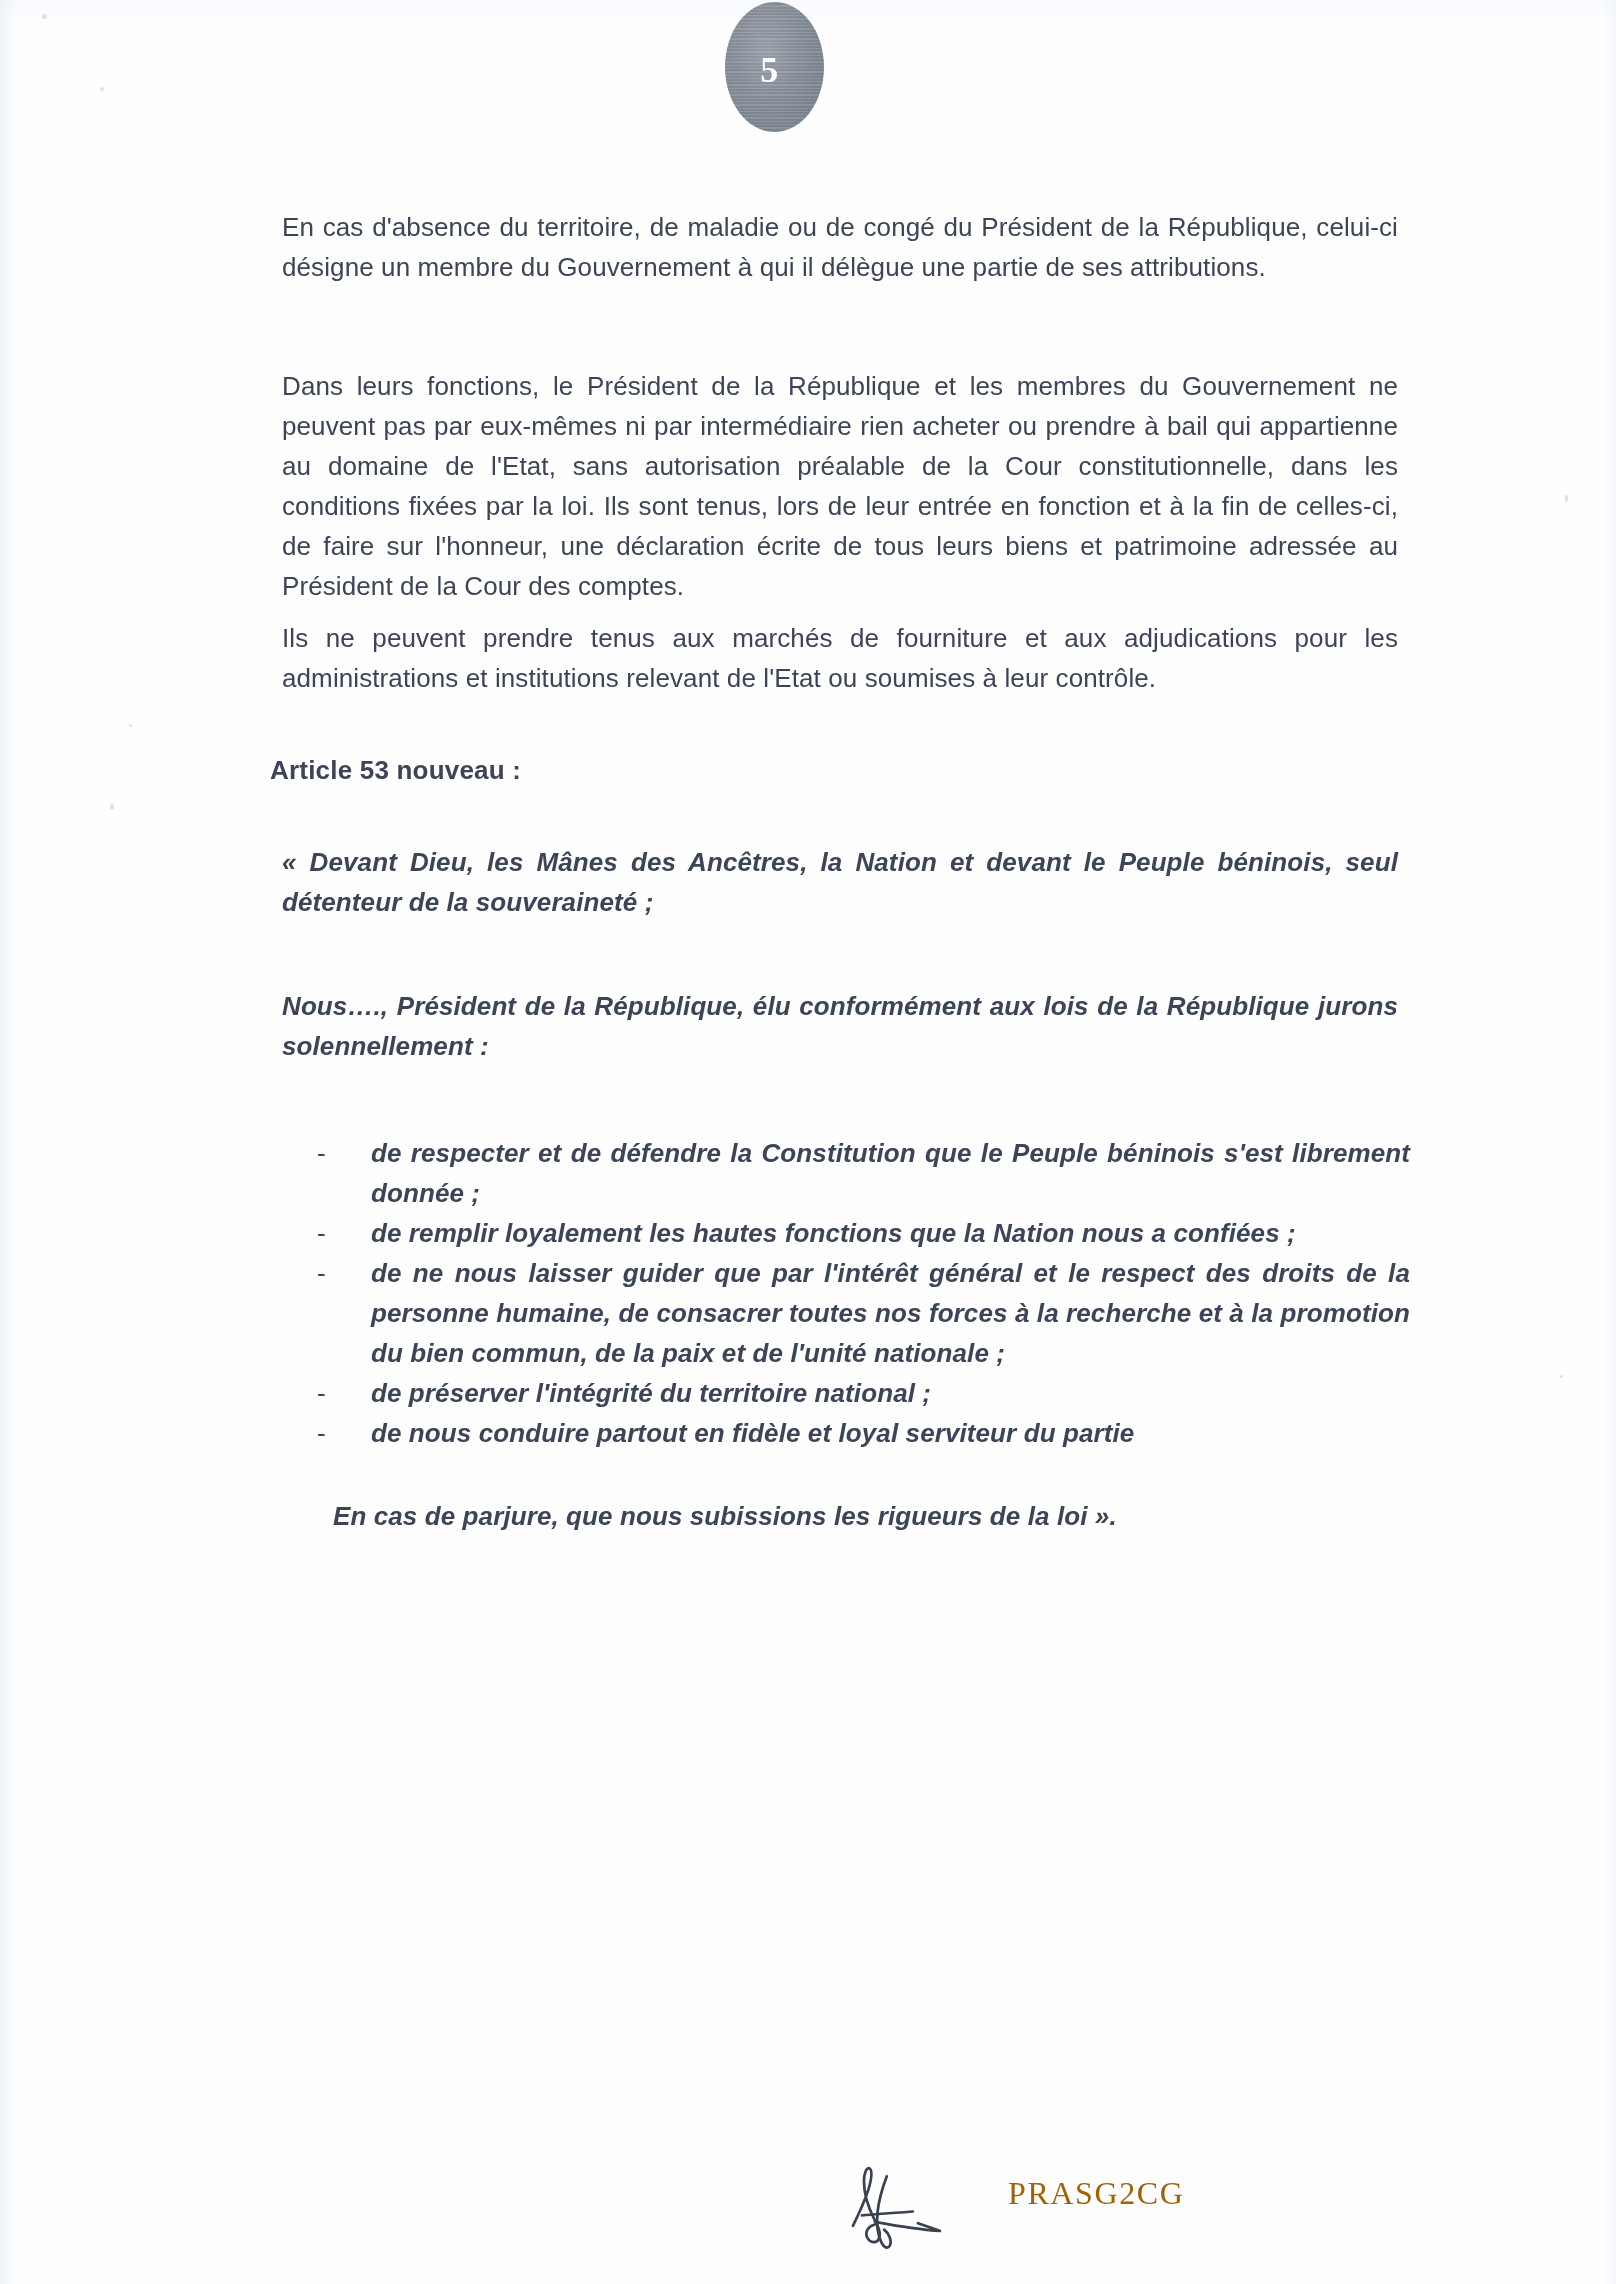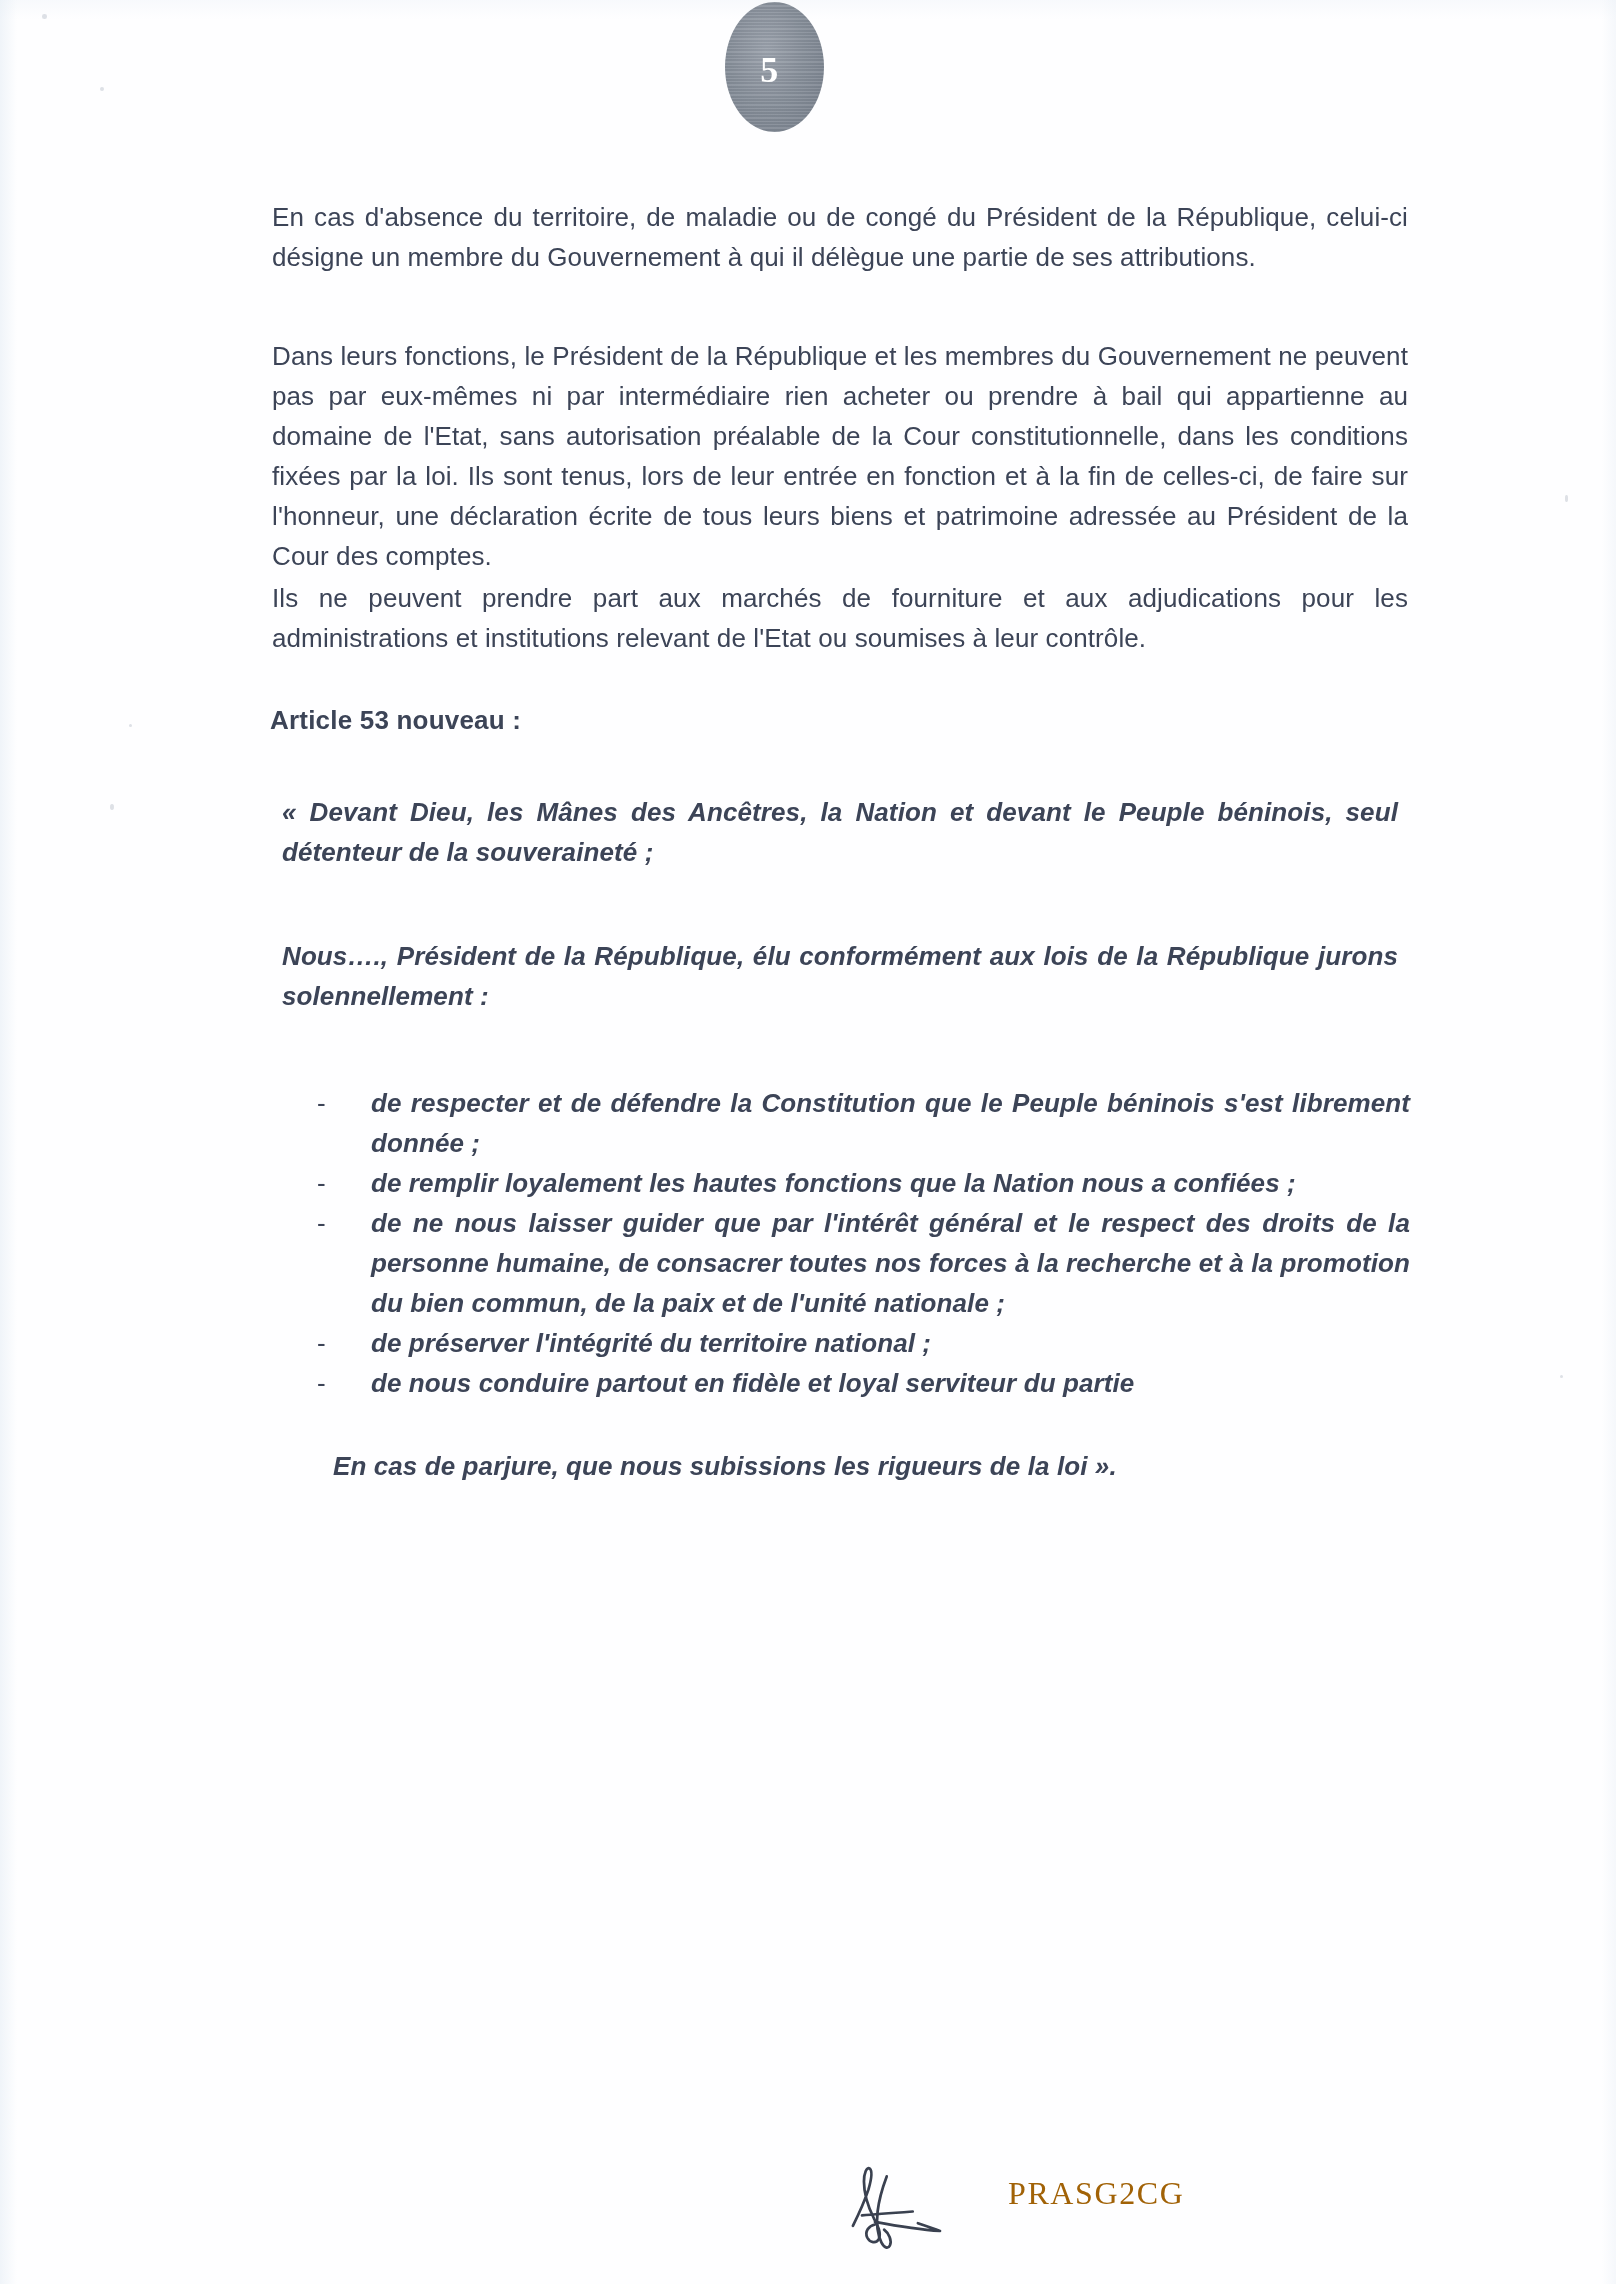--- a/index.html
+++ b/index.html
@@ -33,21 +33,21 @@
     border-radius: 50%;
     opacity: .55;
   }
   .content {
     position: absolute;
     left: 270px;
     top: 195px;
     width: 1140px;
   }
   p {
-    margin: 2px;
+    margin: 12px;
     font-size: 26px;
     line-height: 40px;
     letter-spacing: 0.1px;
     text-align: justify;
     text-justify: inter-word;
   }
   .heading {
     font-weight: bold;
     font-size: 26px;
     line-height: 40px;
@@ -158,21 +158,21 @@
   <div class="speck" style="left:1560px;top:1375px;width:3.3px;height:3.3px;"></div>
   <div class="speck" style="left:1565px;top:495px;width:2.6px;height:6.5px;"></div>
 
   <div class="content">
 
     <p>En cas d'absence du territoire, de maladie ou de congé du Président de la République, celui-ci désigne un membre du Gouvernement à qui il délègue une partie de ses attributions.</p>
 
     <div class="gap-xl"></div>
 
     <p>Dans leurs fonctions, le Président de la République et les membres du Gouvernement ne peuvent pas par eux-mêmes ni par intermédiaire rien acheter ou prendre à bail qui appartienne au domaine de l'Etat, sans autorisation préalable de la Cour constitutionnelle, dans les conditions fixées par la loi. Ils sont tenus, lors de leur entrée en fonction et à la fin de celles-ci, de faire sur l'honneur, une déclaration écrite de tous leurs biens et patrimoine adressée au Président de la Cour des comptes.</p>
-    <p>Ils ne peuvent prendre part aux marchés de fourniture et aux adjudications pour les administrations et institutions relevant de l'Etat ou soumises à leur contrôle.</p>
+    <p>Ils ne peuvent prendre tenus aux marchés de fourniture et aux adjudications pour les administrations et institutions relevant de l'Etat ou soumises à leur contrôle.</p>
 
     <div class="gap-l"></div>
 
     <div class="heading">Article 53 nouveau :</div>
 
     <div class="gap-l"></div>
 
     <div class="oath">« Devant Dieu, les Mânes des Ancêtres, la Nation et devant le Peuple béninois, seul détenteur de la souveraineté ;</div>
 
     <div class="gap-l"></div>

